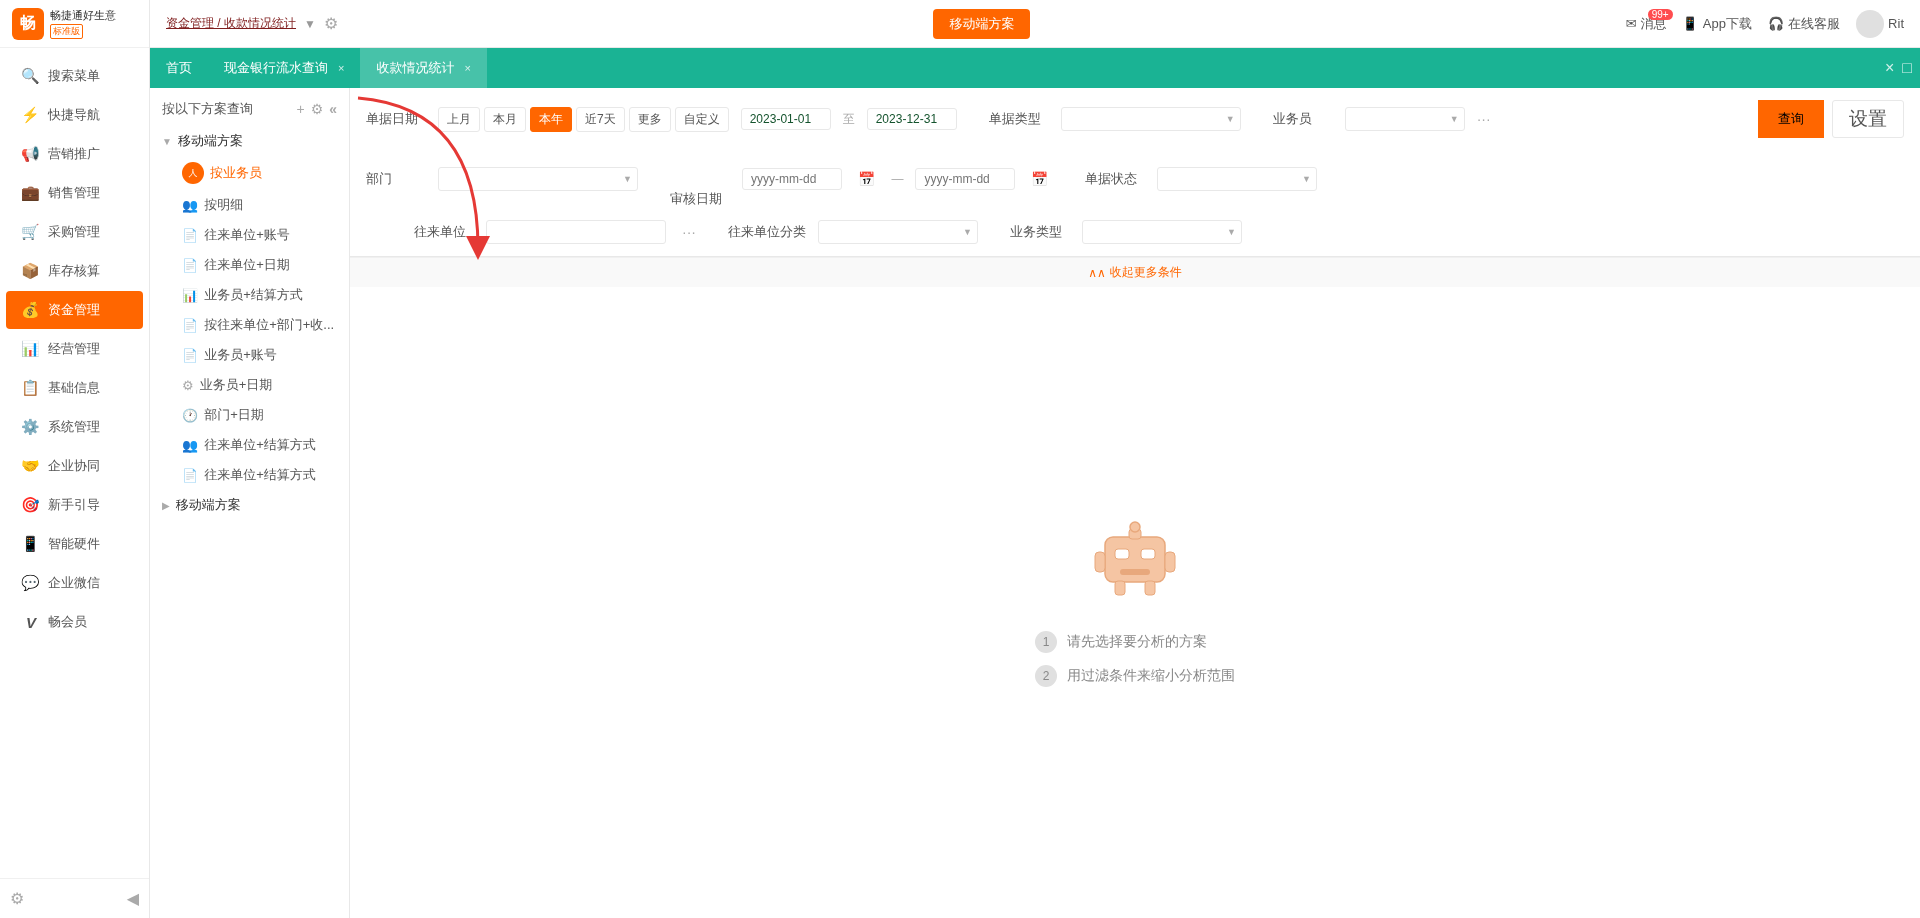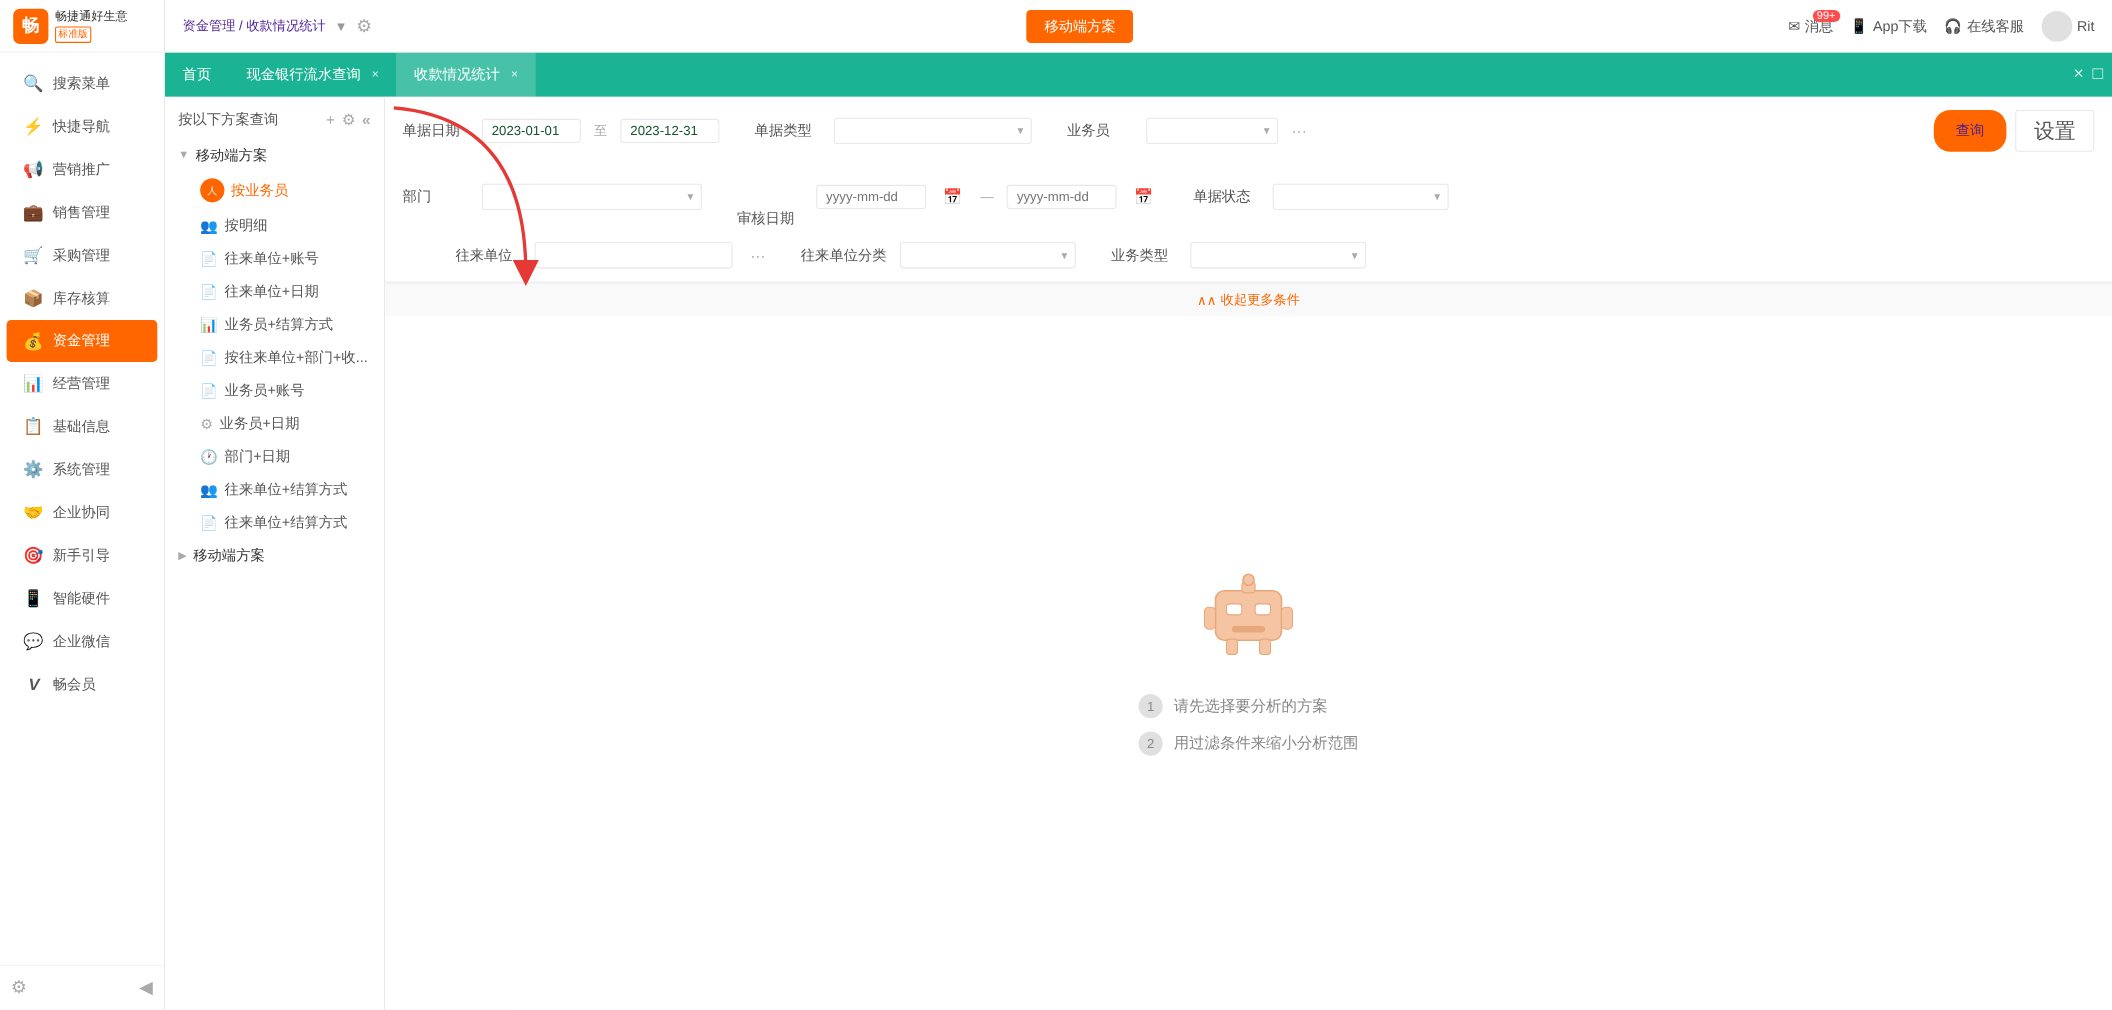--- a/index.html
+++ b/index.html
@@ -17,21 +17,21 @@
     .nav-item .nav-icon { width: 18px; height: 18px; margin-right: 8px; display: flex; align-items: center; justify-content: center; font-size: 15px; }
     .sidebar-footer { padding: 10px; display: flex; align-items: center; justify-content: space-between; border-top: 1px solid #f0f0f0; }
     .sidebar-footer .footer-icon { color: #aaa; font-size: 16px; cursor: pointer; }
 
     
     .main { flex: 1; display: flex; flex-direction: column; height: 918px; }
 
     
     .topbar { height: 48px; background: #fff; display: flex; align-items: center; padding: 0 16px; border-bottom: 1px solid #e8e8e8; justify-content: space-between; }
     .topbar-left { display: flex; align-items: center; gap: 8px; }
-    .topbar-breadcrumb { font-size: 12px; color: #4c1d95; }
+    .topbar-breadcrumb { font-size: 12px; color: #7f1d1d; text-decoration: underline; }
     .topbar-dropdown { color: #999; font-size: 12px; cursor: pointer; }
     .topbar-settings { color: #aaa; font-size: 16px; cursor: pointer; }
     .topbar-trial-btn { background: #ff6600; color: #fff; border: none; border-radius: 4px; padding: 6px 16px; font-size: 13px; cursor: pointer; }
     .topbar-right { display: flex; align-items: center; gap: 16px; }
     .topbar-right-item { display: flex; align-items: center; gap: 4px; color: #555; font-size: 13px; cursor: pointer; position: relative; }
     .badge { background: #ff4d4f; color: #fff; font-size: 10px; border-radius: 10px; padding: 0 4px; min-width: 18px; text-align: center; position: absolute; top: -6px; right: -6px; }
     .topbar-avatar { width: 28px; height: 28px; border-radius: 50%; background: #e0e0e0; }
 
     
     .tabs { height: 40px; background: #1ab394; display: flex; align-items: center; padding: 0 0 0 0; }
@@ -76,21 +76,21 @@
     .filter-date-group { display: flex; align-items: center; gap: 4px; }
     .date-btn { padding: 3px 8px; border: 1px solid #e8e8e8; border-radius: 3px; font-size: 12px; color: #555; cursor: pointer; background: #fff; }
     .date-btn.active { background: #ff6600; color: #fff; border-color: #ff6600; }
     .date-input { border: 1px solid #e8e8e8; border-radius: 3px; padding: 3px 8px; font-size: 12px; color: #14532d; width: 90px; }
     .date-sep { color: #aaa; font-size: 12px; }
     .filter-select { border: 1px solid #e8e8e8; border-radius: 3px; padding: 4px 24px 4px 8px; font-size: 12px; color: #555; background: #fff; cursor: pointer; appearance: none; min-width: 120px; position: relative; }
     .filter-select-wrap { position: relative; display: inline-flex; align-items: center; }
     .filter-select-wrap::after { content: '▼'; position: absolute; right: 6px; font-size: 9px; color: #aaa; pointer-events: none; }
     .filter-input { border: 1px solid #e8e8e8; border-radius: 3px; padding: 4px 8px; font-size: 12px; color: #555; width: 200px; }
     .filter-actions { display: flex; gap: 8px; margin-left: auto; }
-    .query-btn { background: #ff6600; color: #4c1d95; border: none; border-radius: 15px; padding: 5px 20px; font-size: 13px; cursor: pointer; }
+    .query-btn { background: #ff6600; color: #000000; border: none; border-radius: 0; padding: 5px 20px; font-size: 13px; cursor: pointer; }
     .setting-btn { background: #fff; color: #555; border: 1px solid #e8e8e8; border-radius: 3px; padding: 5px 16px; font-size: 19px; cursor: pointer; font-family: Liberation Serif, serif; }
     .collapse-bar { text-align: center; padding: 6px; color: #ff6600; font-size: 12px; cursor: pointer; background: #f9f9f9; border-top: 1px solid #f0f0f0; display: flex; align-items: center; justify-content: center; gap: 4px; }
 
     
     .empty-area { flex: 1; display: flex; flex-direction: column; align-items: center; justify-content: center; background: #fff; margin: 0; }
     .empty-icon { width: 100px; height: 100px; margin-bottom: 24px; }
     .empty-steps { text-align: left; }
     .empty-step { display: flex; align-items: center; gap: 10px; margin-bottom: 12px; font-size: 14px; color: #888; }
     .step-num { width: 22px; height: 22px; border-radius: 50%; background: #e0e0e0; color: #888; display: flex; align-items: center; justify-content: center; font-size: 12px; flex-shrink: 0; }
     svg.arrow-svg { position: absolute; top: 130px; left: 160px; pointer-events: none; z-index: 200; }
@@ -301,20 +301,28 @@
         <span>移动端方案</span>
       </div>
     </div>
 
     <div class="right-panel">
 
       <div class="filter-area">
 
         <div class="filter-row">
           <span class="filter-label">单据日期</span>
+          <div class="filter-date-group">
+            <button class="date-btn">上月</button>
+            <button class="date-btn">本月</button>
+            <button class="date-btn active">本年</button>
+            <button class="date-btn">近7天</button>
+            <button class="date-btn">更多</button>
+            <button class="date-btn">自定义</button>
+          </div>
           <input class="date-input" type="text" value="2023-01-01" style="">
           <span class="date-sep">至</span>
           <input class="date-input" type="text" value="2023-12-31" style="">
 
           <span class="filter-label" style="margin-left:20px;">单据类型</span>
           <div class="filter-select-wrap">
             <select class="filter-select" style="min-width:180px;">
               <option></option>
             </select>
           </div>

